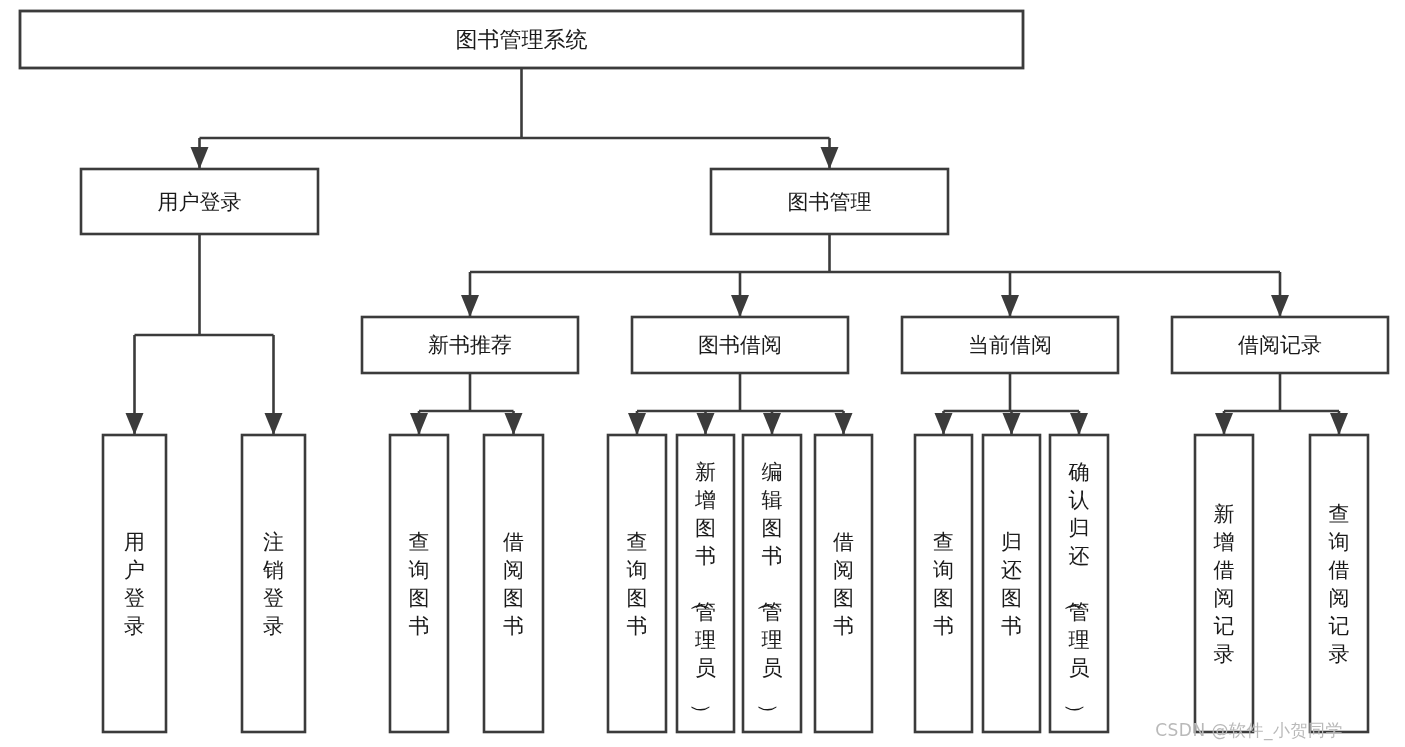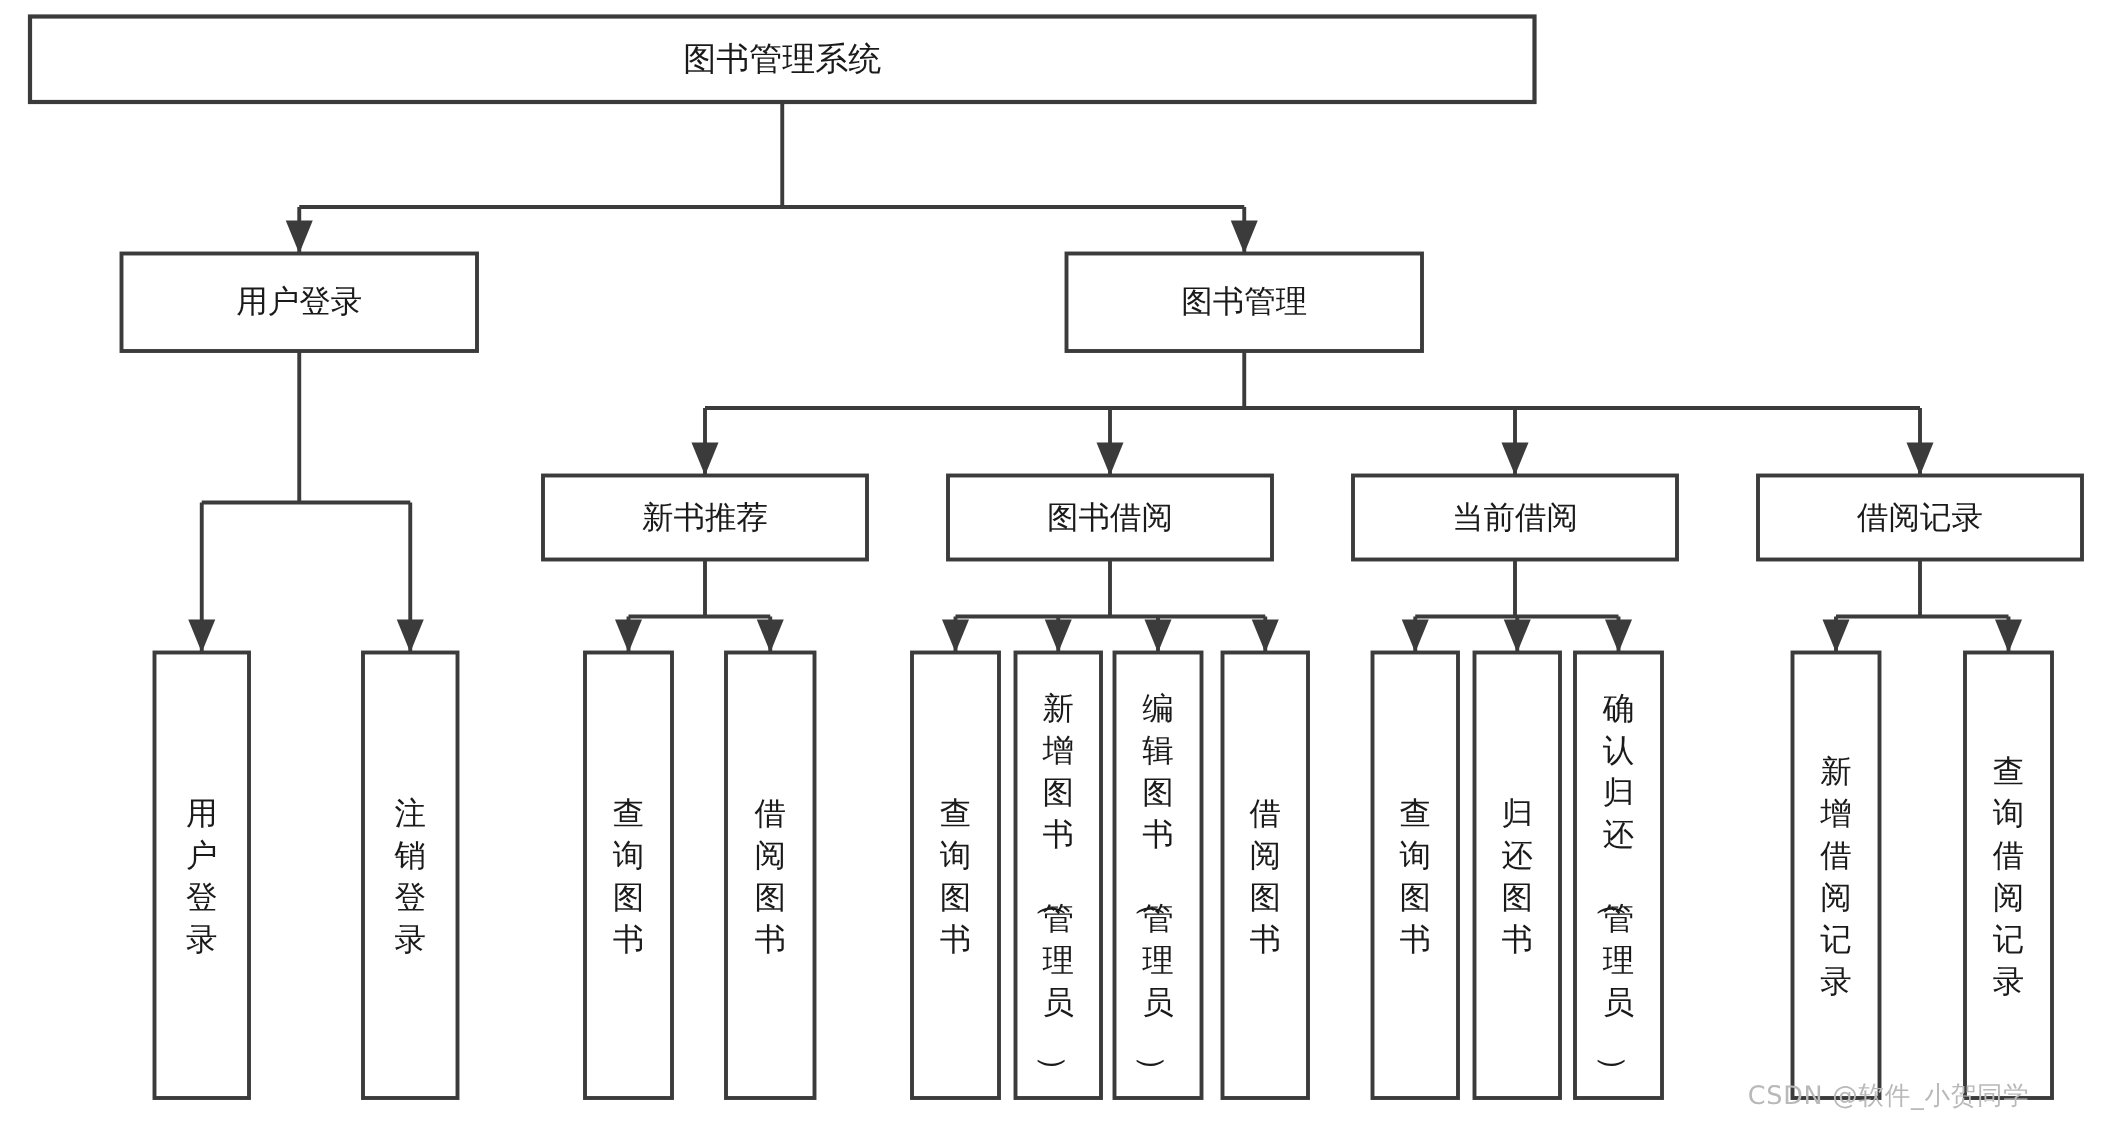--- a/index.html
+++ b/index.html
@@ -64,21 +64,21 @@
   }
   
   .node-label-v {
     font-family: "DejaVu Sans", "Liberation Sans", sans-serif;
     font-size: 21px;
     fill: #1a1a1a;
     text-anchor: middle;
   }
   .watermark {
     position: absolute;
-    right: 10px;
+    right: 20px;
     bottom: 5px;
     font-family: "DejaVu Sans", "Liberation Sans", sans-serif;
     font-size: 17px;
     color: #b9b9b9;
     white-space: nowrap;
     letter-spacing: 0.5px;
     user-select: none;
   }
 </style>
 </head>

